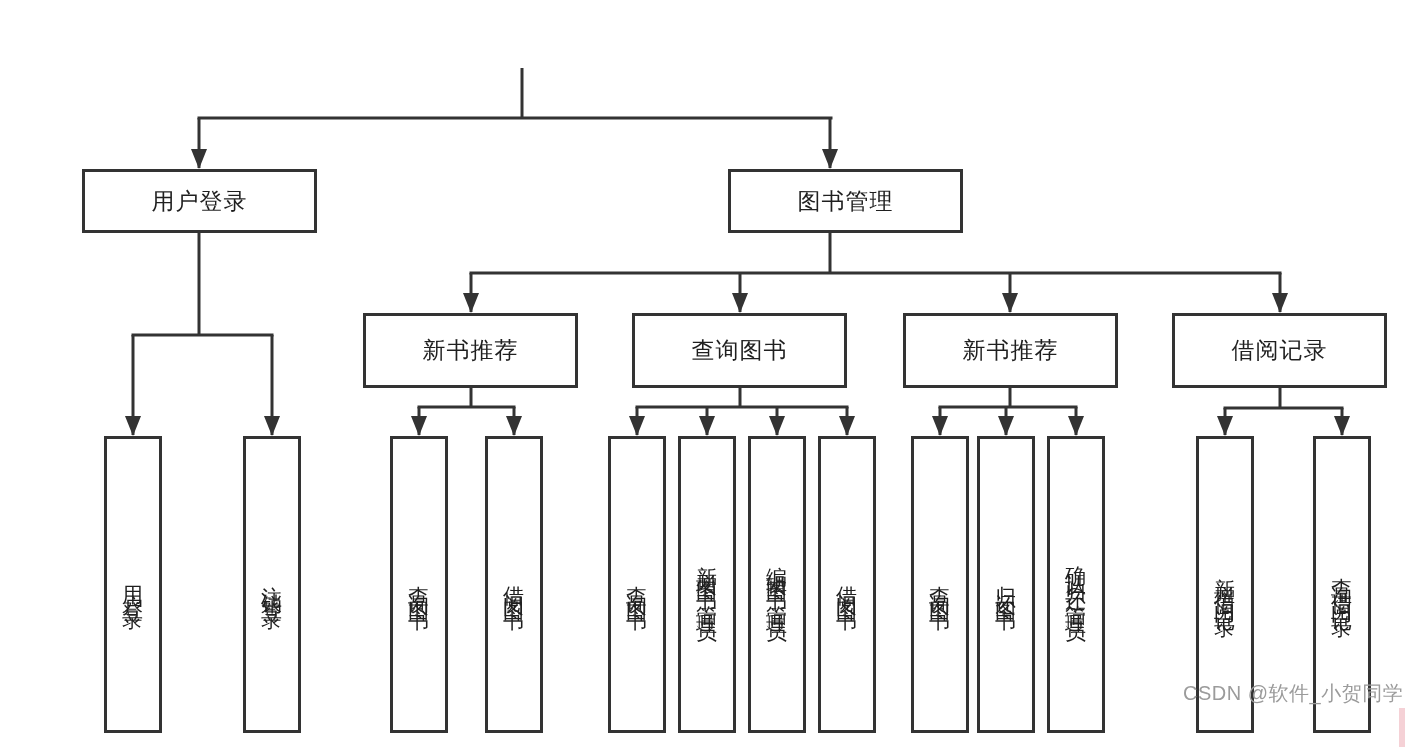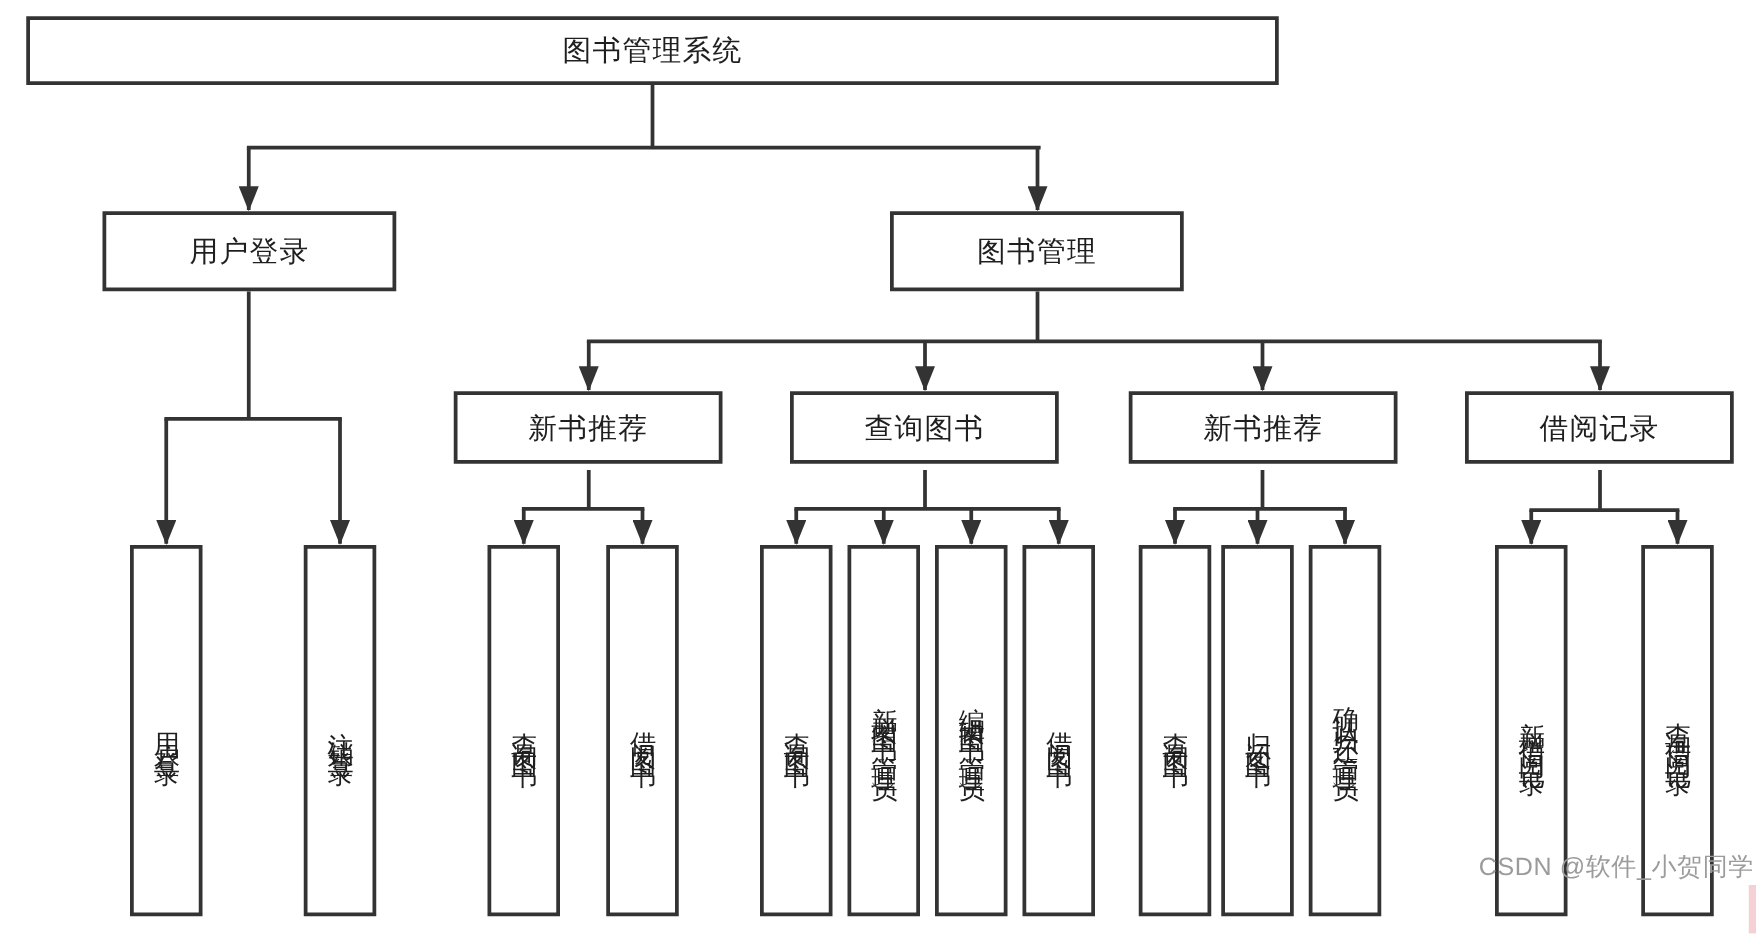--- a/index.html
+++ b/index.html
@@ -22,21 +22,21 @@
   .h span{font-size:23px;letter-spacing:1px;white-space:nowrap;}
   .v{top:436px;width:58px;height:297px;}
   .v span{
     writing-mode:vertical-rl;
     text-orientation:mixed;
     font-size:21px;
     letter-spacing:8px;
     line-height:1;
   }
   .lvl2{top:169px;width:235px;height:64px;}
-  .lvl3{top:313px;width:215px;height:58px;}
+  .lvl3{top:313px;width:215px;height:75px;}
   .watermark{
     position:absolute;
     left:1183px;top:680px;
     font-size:20px;
     color:#9b9b9b;
     white-space:nowrap;
     letter-spacing:0.5px;
   }
   .edge-tint{
     position:absolute;right:0;top:708px;width:6px;height:39px;
@@ -103,28 +103,25 @@
     </g>
 
     <g stroke="#333333" stroke-width="3" fill="none">
       <line x1="1280" y1="376" x2="1280" y2="408"></line>
       <line x1="1225" y1="408" x2="1342" y2="408" stroke-linecap="square"></line>
       <line x1="1225" y1="408" x2="1225" y2="435" marker-end="url(#arw)"></line>
       <line x1="1342" y1="408" x2="1342" y2="435" marker-end="url(#arw)"></line>
     </g>
   </svg>
 
-  <div class="box h" style="left:21px;top:13px;width:1002px;height:55px">
-    <span>图书管理系统</span>
-  </div>
 
   <div class="box h lvl2" style="left:82px">
     <span>用户登录</span>
   </div>
-  <div class="box h lvl2" style="left:712px">
+  <div class="box h lvl2" style="left:728px">
     <span>图书管理</span>
   </div>
 
   <div class="box h lvl3" style="left:363px">
     <span>新书推荐</span>
   </div>
   <div class="box h lvl3" style="left:632px">
     <span>查询图书</span>
   </div>
   <div class="box h lvl3" style="left:903px">

